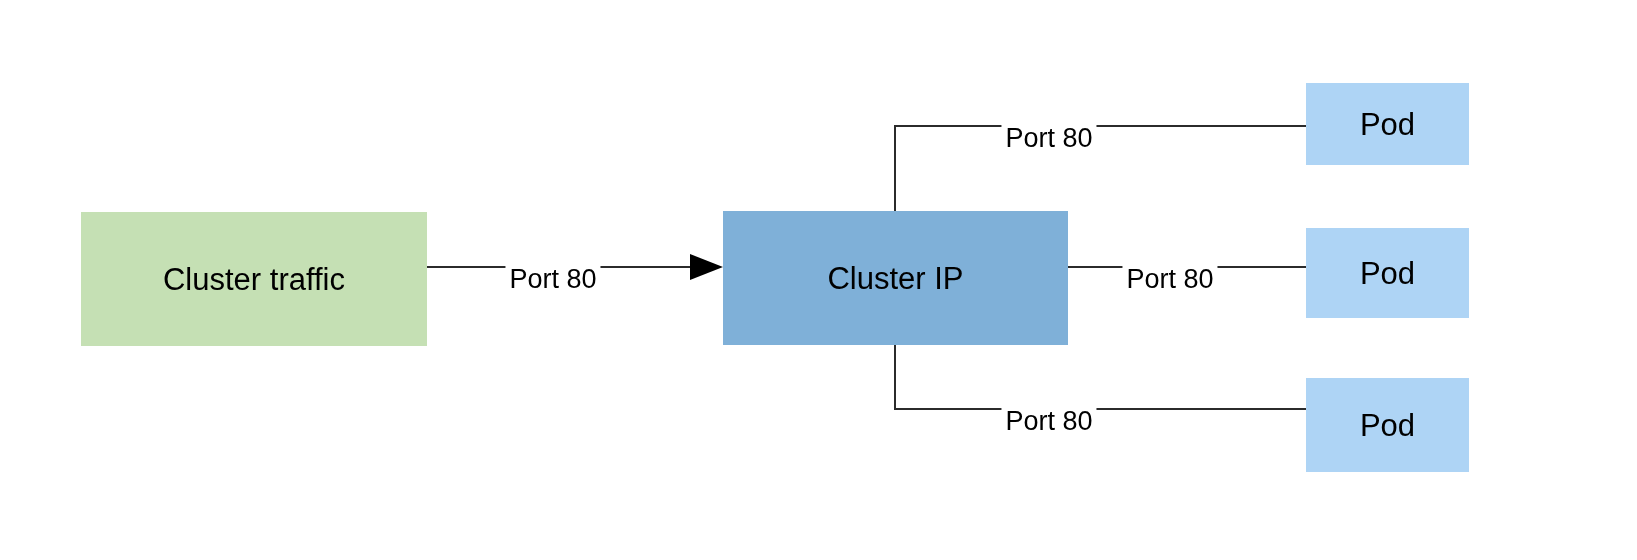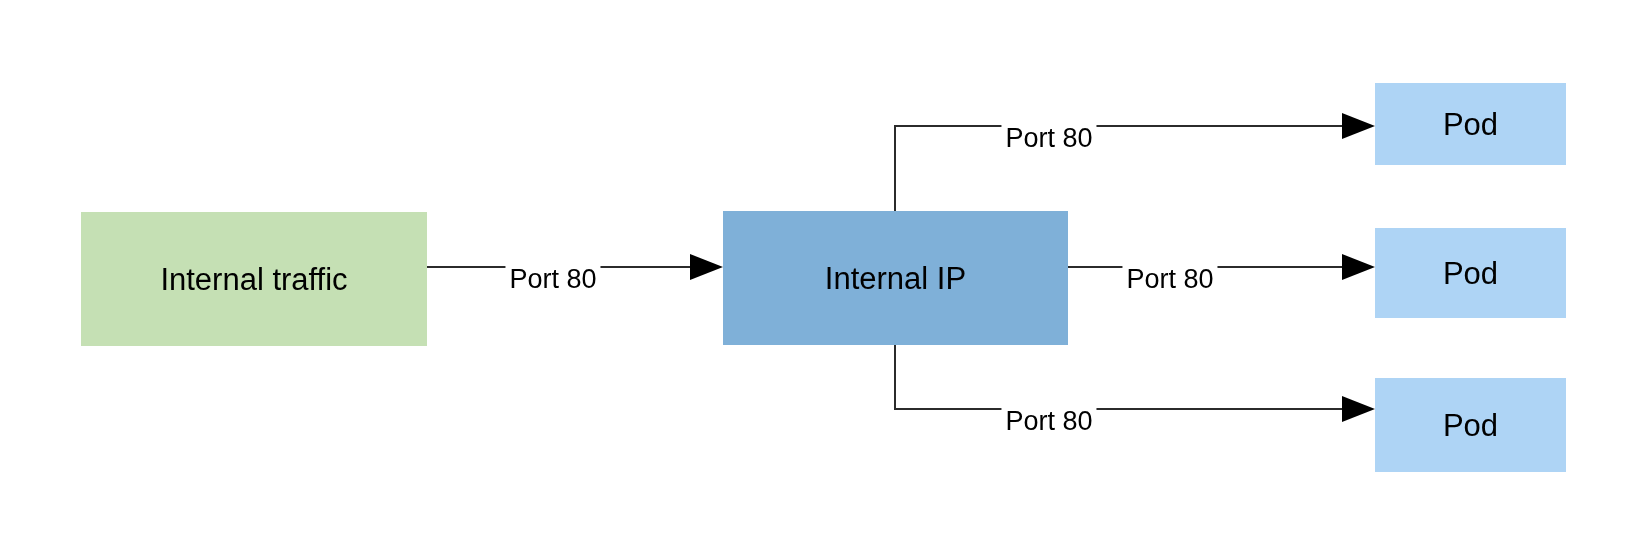--- a/index.html
+++ b/index.html
@@ -50,22 +50,22 @@
     width: 345px;
     height: 134px;
     background: #7fb0d8;
   }
   #node-cluster-ip .node-label {
     font-size: 31px;
   }
 
   
   .pod-node {
-    left: 1375px;
-    width: 191px;
+    left: 1306px;
+    width: 163px;
     background: #aed4f5;
     text-align: right;
   }
   .pod-node .node-label {
     font-size: 31px;
   }
   #node-pod-1 { top: 83px;  height: 82px; }
   #node-pod-2 { top: 228px; height: 90px; }
   #node-pod-3 { top: 378px; height: 94px; }
 
@@ -137,25 +137,25 @@
 
   <div class="edge-label" id="edge-label-ingress">Port 80</div>
 
   <div class="edge-label" id="edge-label-pod-1">Port 80</div>
 
   <div class="edge-label" id="edge-label-pod-2">Port 80</div>
 
   <div class="edge-label" id="edge-label-pod-3">Port 80</div>
 
   <div class="node" id="node-internal-traffic">
-    <span class="node-label">Internal traffic</span>
+    <span class="node-label">Cluster traffic</span>
   </div>
 
   <div class="node" id="node-cluster-ip">
-    <span class="node-label">Internal IP</span>
+    <span class="node-label">Cluster IP</span>
   </div>
 
   <div class="node pod-node" id="node-pod-1">
     <span class="node-label">Pod</span>
   </div>
 
   <div class="node pod-node" id="node-pod-2">
     <span class="node-label">Pod</span>
   </div>
 

